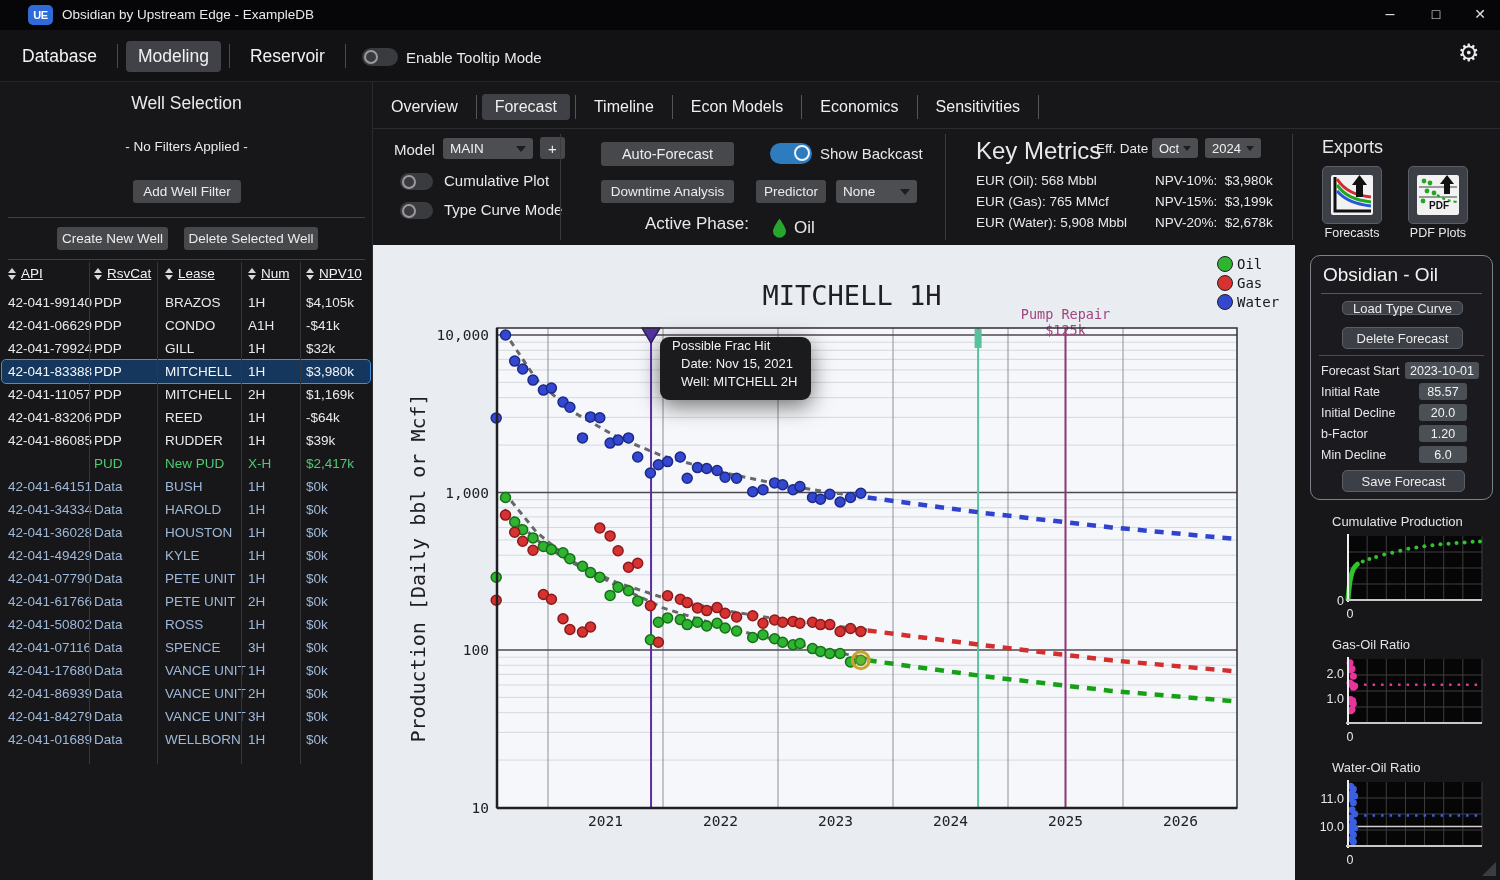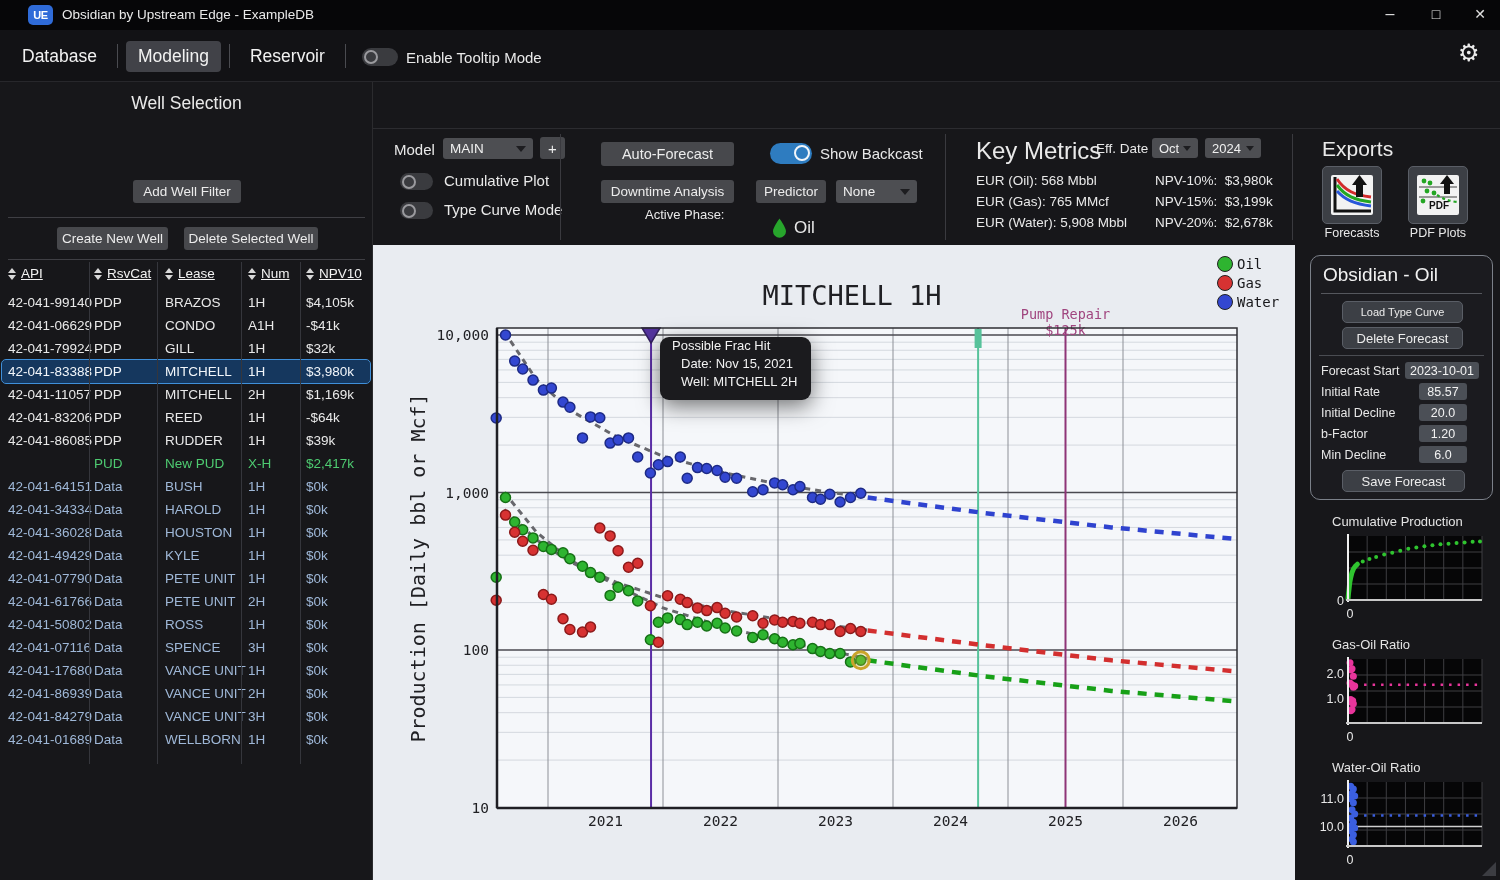--- a/index.html
+++ b/index.html
@@ -70,20 +70,21 @@
       </div>
     <div class="toggle" style="left:362px;top:18px;width:36px;height:18px;">
         <span class="knob"></span>
       </div>
     <div class="abs txt" style="left:406px;top:19px;font-size:15px;">Enable Tooltip Mode</div>
     <div class="abs" style="left:1458px;top:9px;font-size:24px;color:#ececec;">⚙</div>
   </div>
 
   <div class="vsep" style="left:372px;top:82px;height:798px;background:#2b2b2e;"></div>
   <div class="abs txt" style="left:0;top:93px;width:373px;text-align:center;font-size:17.5px;">Well Selection</div>
+  <div class="abs txt" style="left:0;top:139px;width:373px;text-align:center;font-size:13.5px;">- No Filters Applied -</div>
   <div class="btn" style="left:133px;top:180px;width:108px;height:23px;">Add Well Filter</div>
   <div class="hsep" style="left:8px;top:217px;width:357px;"></div>
   <div class="btn" style="left:57px;top:227px;width:111px;height:23px;">Create New Well</div>
   <div class="btn" style="left:184px;top:227px;width:134px;height:23px;">Delete Selected Well</div>
   <div class="hsep" style="left:8px;top:259px;width:357px;"></div>
   <div id="wellTableHeader" class="abs" style="left:0;top:264px;width:372px;height:24px;">
       <div class="abs" style="left: 8px; top: 2px; display: flex; align-items: center;">
         <span class="sorticon">
           <span class="u"></span>
           <span class="d"></span>
@@ -261,20 +262,34 @@
         <div class="rowtxt" style="left: 304px; color: rgb(159, 184, 216);">$0k</div>
       </div>
     </div>
   <div id="colSeps">
       <div class="vsep" style="left: 89px; top: 262px; height: 502px; background: rgb(53, 54, 60);"></div>
       <div class="vsep" style="left: 157px; top: 262px; height: 502px; background: rgb(53, 54, 60);"></div>
       <div class="vsep" style="left: 241px; top: 262px; height: 502px; background: rgb(53, 54, 60);"></div>
       <div class="vsep" style="left: 300px; top: 262px; height: 502px; background: rgb(53, 54, 60);"></div>
     </div>
 
+  <div id="tabsBar" class="abs" style="left:378px;top:90px;height:34px;display:flex;align-items:center;">
+      <div class="tabitem">Overview</div>
+      <div class="tabdiv"></div>
+      <div class="tabitem active">Forecast</div>
+      <div class="tabdiv"></div>
+      <div class="tabitem">Timeline</div>
+      <div class="tabdiv"></div>
+      <div class="tabitem">Econ Models</div>
+      <div class="tabdiv"></div>
+      <div class="tabitem">Economics</div>
+      <div class="tabdiv"></div>
+      <div class="tabitem">Sensitivities</div>
+      <div class="tabdiv"></div>
+    </div>
   <div class="hsep" style="left:373px;top:128px;width:1127px;background:#2c2c30;"></div>
 
   <div class="abs txt" style="left:394px;top:141px;font-size:15px;">Model</div>
   <div class="select" style="left:443px;top:138px;width:90px;height:21px;">
     <span>MAIN</span>
     <span class="caret"></span>
   </div>
   <div class="btn" style="left:540px;top:137px;width:25px;height:22px;font-size:15px;">+</div>
   <div class="toggle" style="left:400px;top:173px;width:33px;height:17px;">
       <span class="knob"></span>
@@ -290,21 +305,21 @@
   <div class="toggle on" style="left:770px;top:143px;width:42px;height:21px;border-radius:11px;">
     <span class="knob" style="width:16px;height:16px;top:2px;"></span>
     </div>
   <div class="abs txt" style="left:820px;top:145px;font-size:15px;">Show Backcast</div>
   <div class="btn" style="left:601px;top:180px;width:133px;height:23px;">Downtime Analysis</div>
   <div class="btn" style="left:756px;top:180px;width:70px;height:23px;">Predictor</div>
   <div class="select" style="left:836px;top:180px;width:81px;height:23px;">
     <span>None</span>
     <span class="caret"></span>
   </div>
-  <div class="abs txt" style="left:645px;top:207px;font-size:13px;">Active Phase:</div>
+  <div class="abs txt" style="left:645px;top:214px;font-size:17px;">Active Phase:</div>
   <svg class="abs" style="left:772px;top:218px;" width="15" height="20" viewBox="0 0 15 20">
     <path d="M7.5 0.5 C7.5 0.5 1 9.5 1 13.2 A6.5 6.5 0 0 0 14 13.2 C14 9.5 7.5 0.5 7.5 0.5 Z" fill="#27a52c"></path>
   </svg>
   <div class="abs txt" style="left:794px;top:218px;font-size:17px;">Oil</div>
   <div class="vsep" style="left:945px;top:134px;height:106px;"></div>
 
   <div class="abs txt" style="left:976px;top:137px;font-size:24px;">Key Metrics</div>
   <div class="abs txt" style="left:1096px;top:141px;font-size:13.5px;">Eff. Date</div>
   <div class="select" style="left:1152px;top:138px;width:46px;height:20px;font-size:13px;">
     <span>Oct</span>
@@ -319,21 +334,21 @@
       <div class="abs txt" style="left: 976px; top: 194px; font-size: 13.5px;">EUR (Gas): 765 MMcf</div>
       <div class="abs txt" style="left: 976px; top: 215px; font-size: 13.5px;">EUR (Water): 5,908 Mbbl</div>
     </div>
   <div id="kmRight">
       <div class="abs txt" style="left: 1155px; top: 173px; font-size: 13.5px; white-space: pre;">NPV-10%:  $3,980k</div>
       <div class="abs txt" style="left: 1155px; top: 194px; font-size: 13.5px; white-space: pre; text-align: right;">NPV-15%:  $3,199k</div>
       <div class="abs txt" style="left: 1155px; top: 215px; font-size: 13.5px; white-space: pre;">NPV-20%:  $2,678k</div>
     </div>
   <div class="vsep" style="left:1292px;top:134px;height:106px;"></div>
 
-  <div class="abs txt" style="left:1322px;top:137px;font-size:21px;">Exports</div>
+  <div class="abs txt" style="left:1322px;top:137px;font-size:18px;">Exports</div>
   <div class="btn btn2" style="left:1322px;top:166px;width:60px;height:58px;">
     <svg width="46" height="44" viewBox="0 0 46 44">
       <rect x="2" y="2" width="42" height="40" rx="2" fill="#f2f2f2"></rect>
       <path d="M6 4 L6 38 L42 38" stroke="#111" stroke-width="3" fill="none"></path>
       <path d="M8 6 C16 18 26 22 42 24" stroke="#d22b2b" stroke-width="3" fill="none"></path>
       <path d="M8 12 C16 23 26 27 42 29" stroke="#23a623" stroke-width="3" fill="none"></path>
       <path d="M8 18 C16 27 26 31 42 33" stroke="#2857d8" stroke-width="3" fill="none"></path>
       <rect x="27" y="12" width="7" height="12" fill="#111"></rect>
       <path d="M23 12 L38 12 L30.5 2 Z" fill="#111"></path>
     </svg>
@@ -546,21 +561,21 @@
     <div id="chartTooltip">
       <div>Possible Frac Hit</div>
       <div class="ind">Date: Nov 15, 2021</div>
       <div class="ind">Well: MITCHELL 2H</div>
     </div>
   </div>
 
   <div id="fpanel">
     <div class="abs" style="left:12px;top:8px;font-size:19px;color:#f2f2f2;">Obsidian - Oil</div>
     <div class="hsep" style="left:10px;top:37px;width:161px;background:#55575d;"></div>
-    <div class="btn btn2" style="left:31px;top:45px;width:121px;height:22px;font-size:11px;">Load Type Curve</div>
+    <div class="btn btn2" style="left:31px;top:45px;width:121px;height:14px;font-size:13px;">Load Type Curve</div>
     <div class="btn btn2" style="left:31px;top:71px;width:121px;height:22px;font-size:13px;">Delete Forecast</div>
     <div class="hsep" style="left:8px;top:99px;width:165px;background:#4a4c52;"></div>
     <div id="fparams">
         <div class="paramrow" style="top: 106px;">
           <span class="lbl">Forecast Start</span>
           <div class="parambox" style="left: 94px; width: 74px;">2023-10-01</div>
         </div>
         <div class="paramrow" style="top: 127px;">
           <span class="lbl">Initial Rate</span>
           <div class="parambox" style="left: 108px; width: 48px;">85.57</div>

